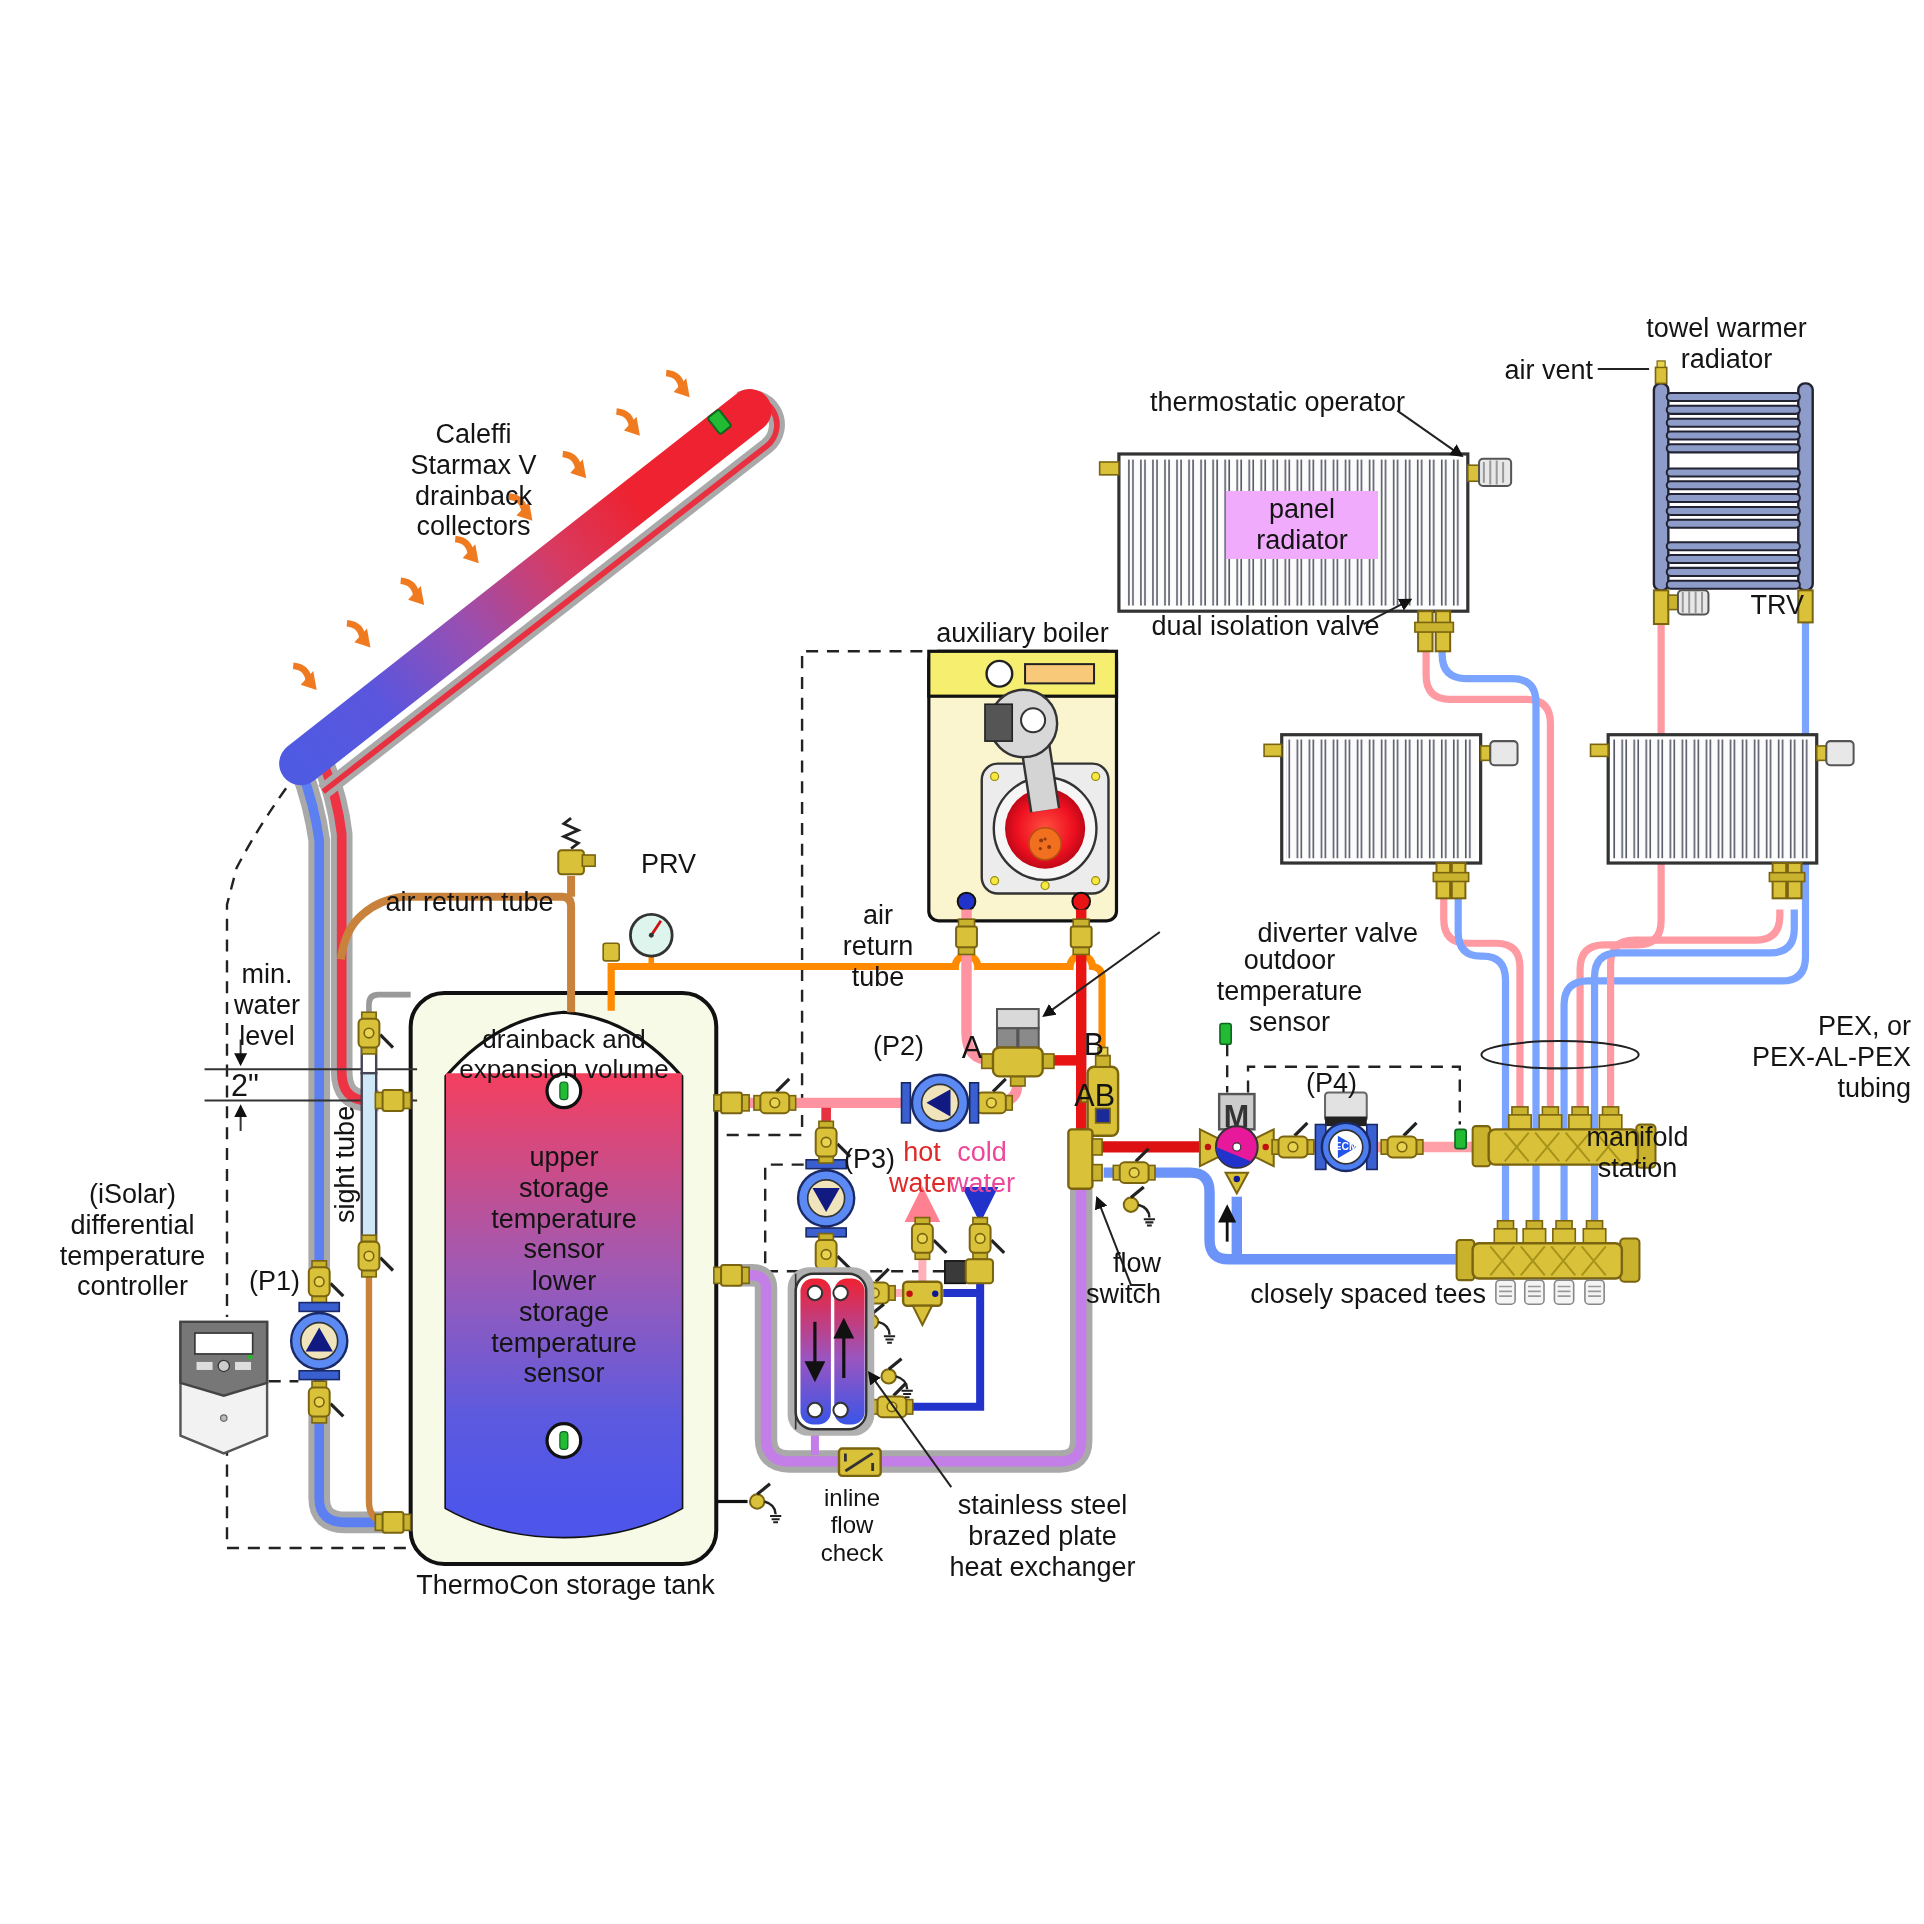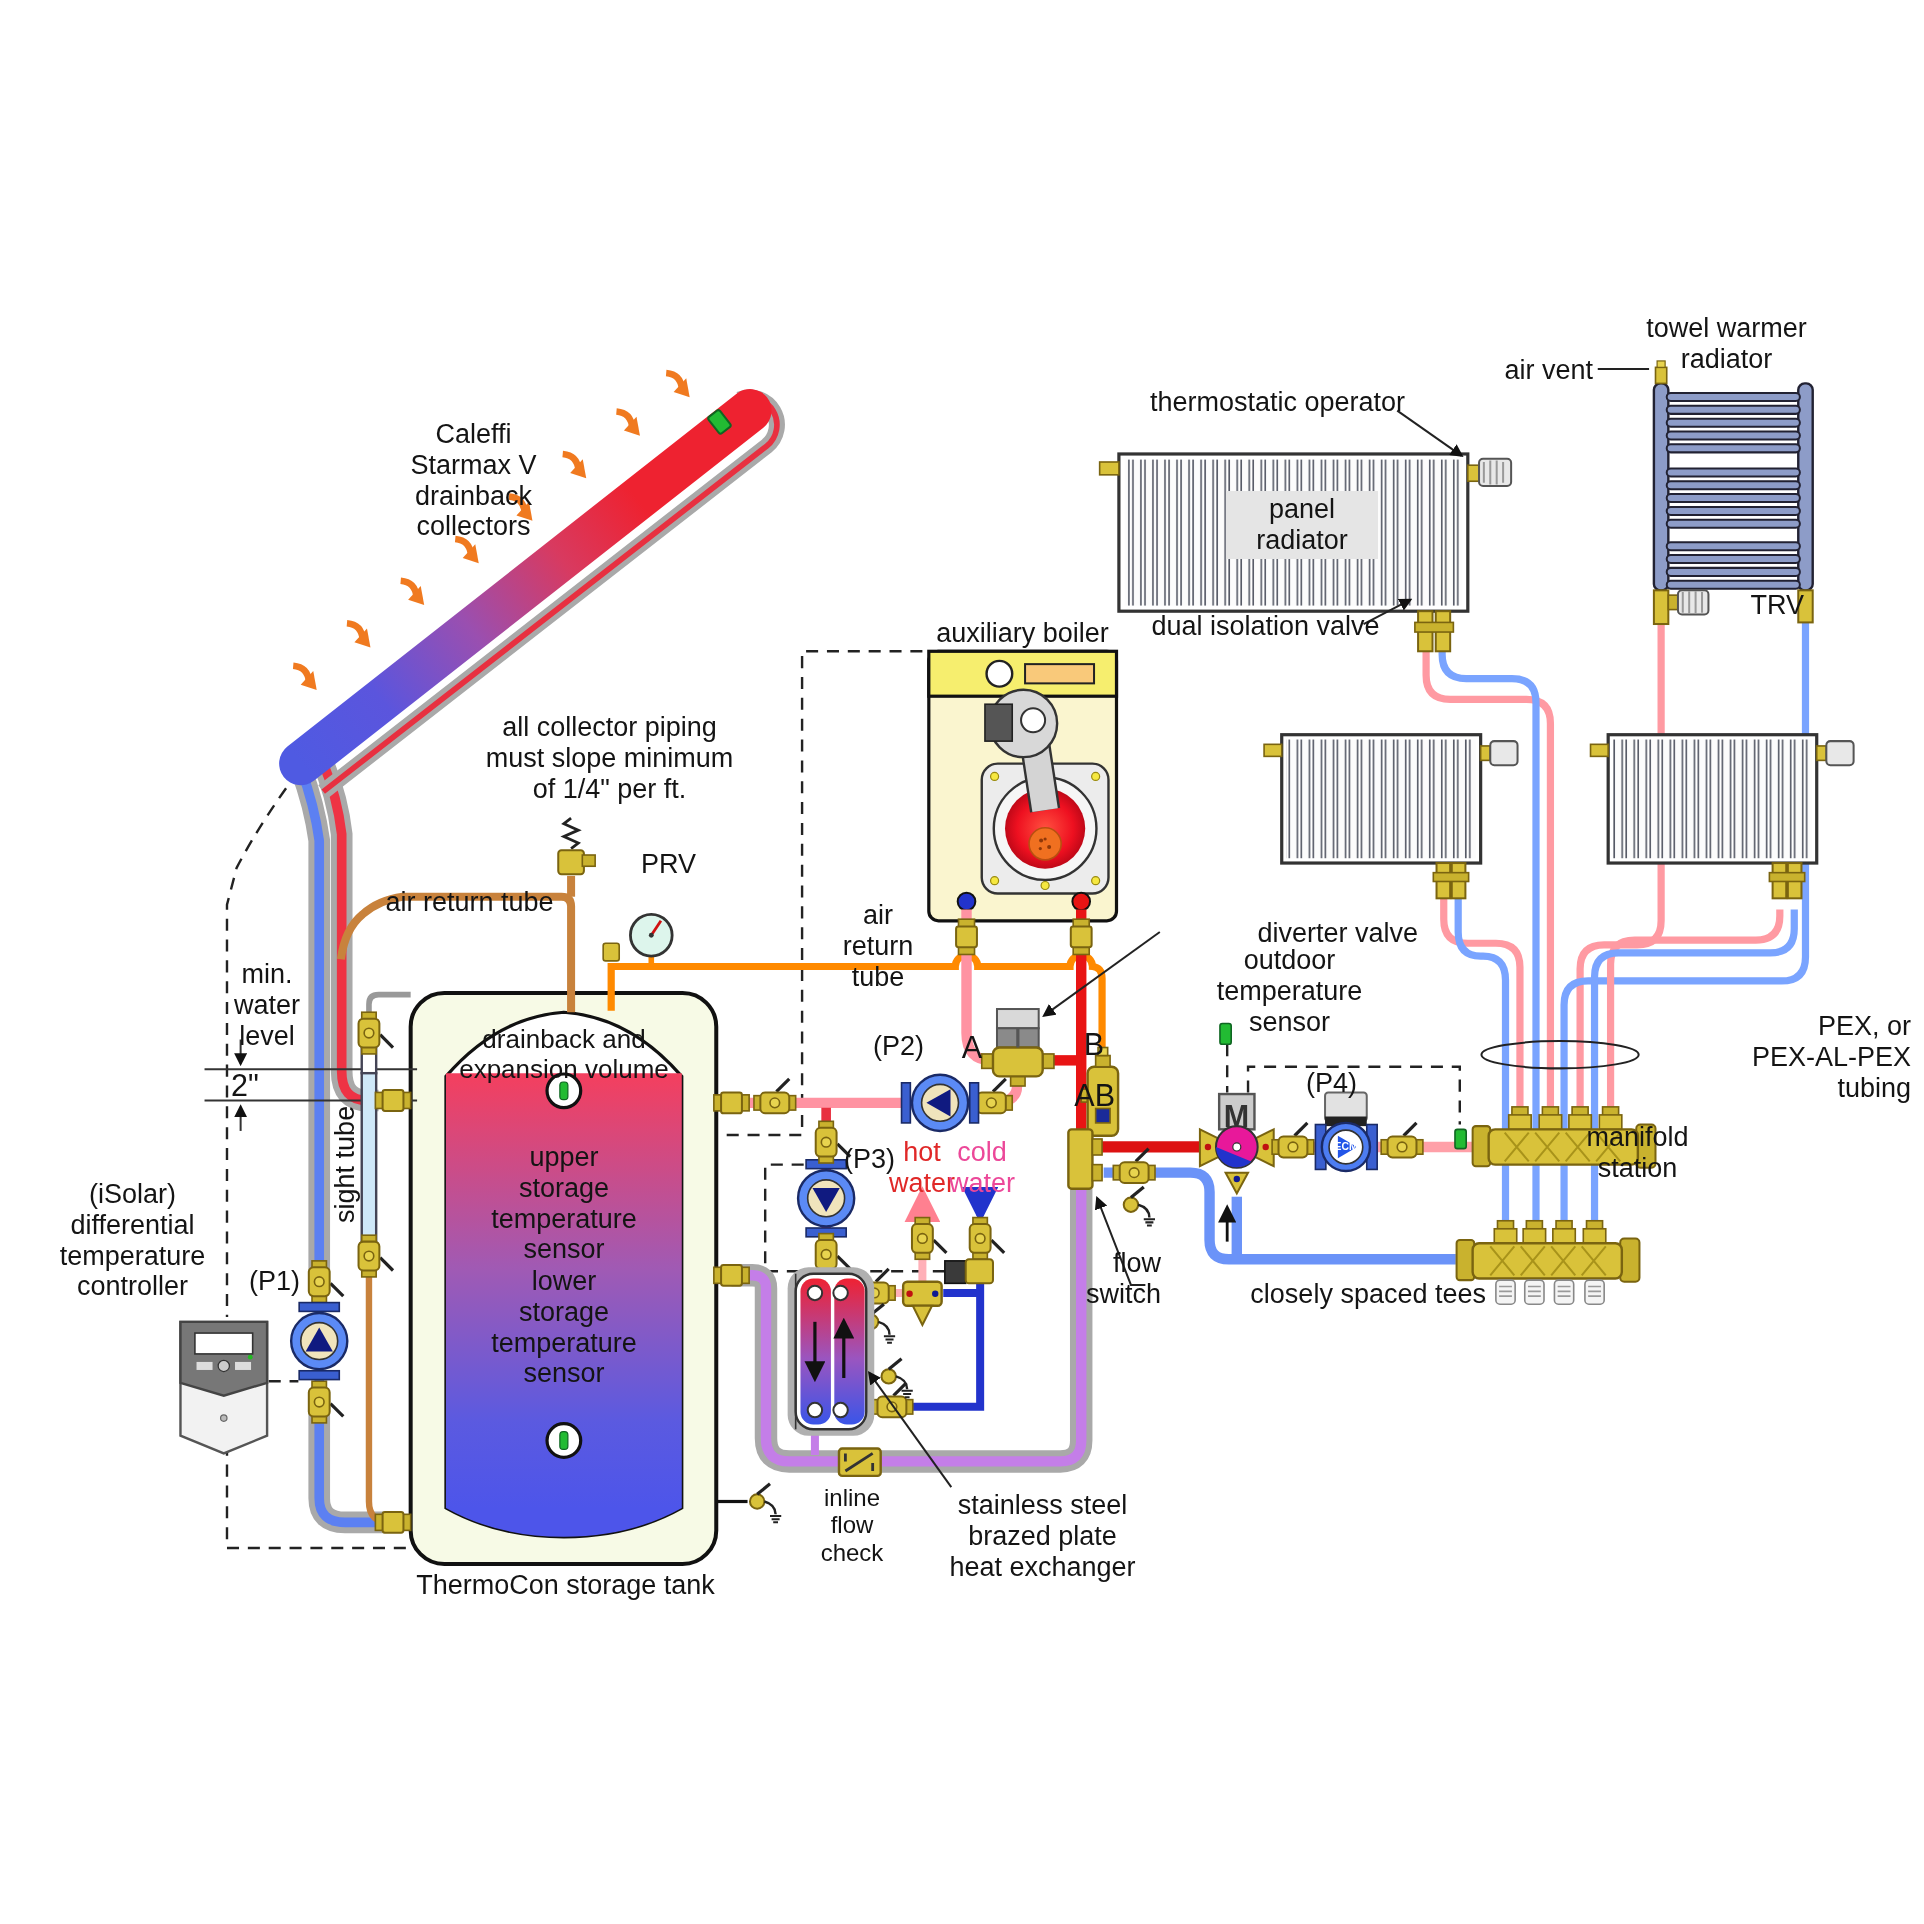--- a/index.html
+++ b/index.html
@@ -4,21 +4,21 @@
 <style>
   html,body{margin:0;padding:0;background:#fff;}
   #stage{position:relative;width:1925px;height:1925px;background:#ffffff;overflow:hidden;
          font-family:"Liberation Sans",sans-serif;}
   #art{position:absolute;left:0;top:0;}
   .lbl{position:absolute;font-size:27px;line-height:1.14;color:#141414;text-align:center;
        white-space:pre-line;font-family:"Liberation Sans",sans-serif;}
   .left{text-align:right}.right{text-align:right}
   .red{color:#e02828}.blue{color:#ec4899}
   .f30{font-size:24px}.f32{font-size:26px}.f38{font-size:30.5px}.f13{font-size:10.4px;font-weight:bold;color:#fff}
-  .boxed{background:#e5e5e5;padding:3.2px 8px;}
+  .boxed{background:#f0abfc;padding:3.2px 8px;}
   .rot{transform:rotate(-90deg);transform-origin:center center;}
   .mono{font-weight:bold;color:#333}
 </style>
 </head>
 <body>
 
 <div id="stage">
 
 <svg id="art" width="1925" height="1925" viewBox="0 0 2400 2400">
 <defs>
@@ -485,23 +485,20 @@
   <path d="M1428,1602 H1410 L1368,1494" marker-end="url(#ahk)"></path>
   <path d="M1186,1854 L1084,1712" marker-end="url(#ahk)"></path>
   <path d="M1992,460 H2056"></path>
 </g>
 </svg>
 
 <div class="lbl" style="left:345px;top:419px;width:257px">Caleffi
 Starmax V
 drainback
 collectors</div>
-<div class="lbl" style="left:437px;top:712px;width:345px">all collector piping
-must slope minimum
-of 1/4" per ft.</div>
 <div class="lbl left" style="left:600px;top:849px;width:96px">PRV</div>
 <div class="lbl" style="left:337px;top:887px;width:265px">air return tube</div>
 <div class="lbl" style="left:203px;top:959px;width:128px">min.
 water
 level</div>
 <div class="lbl f38" style="left:201px;top:1068px;width:88px">2"</div>
 <div class="lbl rot" style="left:265px;top:1149px;width:160px">sight tube</div>
 <div class="lbl" style="left:16px;top:1179px;width:233px">(iSolar)
 differential
 temperature

